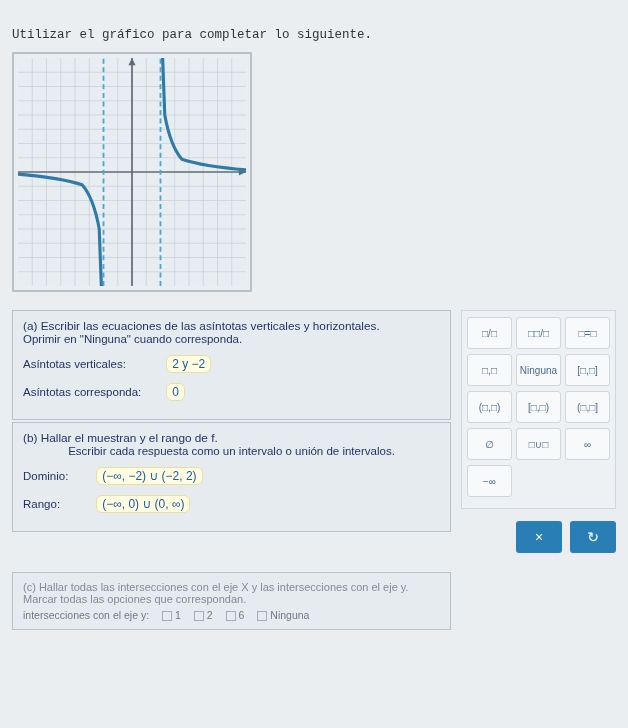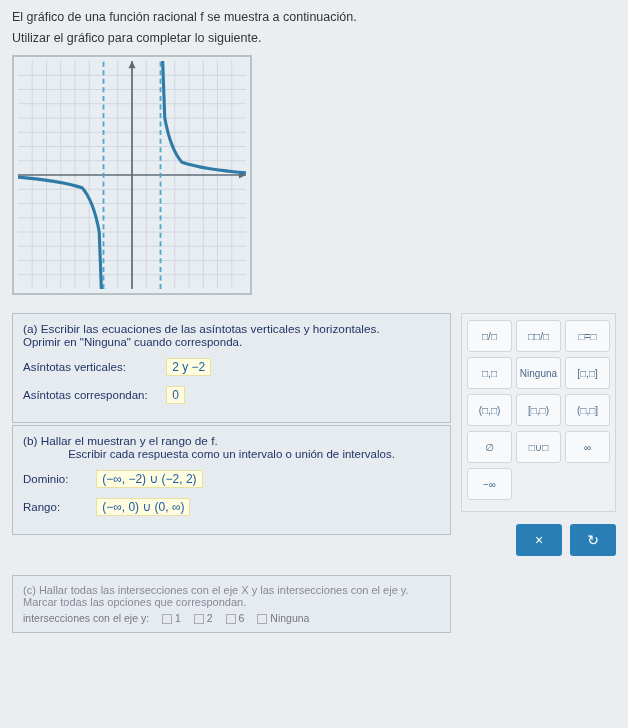--- a/index.html
+++ b/index.html
@@ -5,21 +5,21 @@
   body {
     font-family: Arial, sans-serif;
     background: #ebeef1;
     margin: 0;
     padding: 8px 12px;
     font-size: 12px;
     color: #333;
     width: 604px;
   }
   .intro p { margin: 2px 0; font-size: 12.5px; color: #333; }
-  .intro .sub { margin-top: 7px; }
+  .intro .sub { margin-top: 20px; font-family: Liberation Mono, monospace; }
   .graph-wrap {
     width: 228px; height: 228px;
     border: 2px solid #b8c0c8;
     background: #e8eef2;
     padding: 4px;
     margin: 10px 0 18px 0;
   }
   .graph { width: 100%; height: 100%; }
   .content-row { display: flex; gap: 10px; }
   .main-col { flex: 1; }
@@ -34,21 +34,21 @@
   }
   .qbox .title { color: #236; font-size: 11.8px; }
   .lbl { color: #236; display: inline-block; width: 140px; }
   .ans {
     display: inline-block;
     background: #fffce0;
     border: 1px solid #e8e0a0;
     padding: 1px 5px;
     font-size: 12px;
     color: #1a5ca8;
-    border-radius: 0;
+    border-radius: 6px;
   }
   .row { margin: 10px 0; }
   .sec-c { font-size: 11px; color: #889; margin-top: 40px; }
   .sm-chk { font-size: 10.5px; color: #778; }
   .sm-chk .c { display: inline-block; width: 8px; height: 8px; border: 1px solid #aab; margin: 0 3px 0 10px; vertical-align: middle; }
 
   
   .keypad {
     background: #eef1f4;
     border: 1px solid #cfd6dd;
@@ -73,21 +73,20 @@
     color: #fff;
     display: flex; align-items: center; justify-content: center;
     cursor: pointer;
     font-size: 14px;
   }
 </style>
 </head>
 <body>
 
 <div class="intro">
-  <p>El gráfico de una función racional f se muestra a continuación.</p>
   <p class="sub">Utilizar el gráfico para completar lo siguiente.</p>
 </div>
 
 <div class="graph-wrap">
   <svg class="graph" viewBox="-8 -8 16 16" preserveAspectRatio="none">
     <g transform="scale(1,-1)">
       <rect x="-8" y="-8" width="16" height="16" fill="#e8edf1"></rect>
       <g stroke="#c7cfd6" stroke-width="0.05">
         <line x1="-8" y1="-7" x2="8" y2="-7"></line>
           <line x1="-8" y1="-6" x2="8" y2="-6"></line>
@@ -134,21 +133,21 @@
   <div class="main-col">
 
     <div class="qbox">
       <div class="title">(a) Escribir las ecuaciones de las asíntotas verticales y horizontales.</div>
       <div style="color:#236;">Oprimir en "Ninguna" cuando corresponda.</div>
       <div class="row">
         <span class="lbl">Asíntotas verticales:</span>
         <span class="ans">2 y −2</span>
       </div>
       <div class="row">
-        <span class="lbl">Asíntotas correspondan:</span>
+        <span class="lbl">Asíntotas corresponda:</span>
         <span class="ans">0</span>
       </div>
     </div>
 
     <div class="qbox">
       <div class="title"><span>(b) Hallar el muestran y el rango de f.</span></div>
       <div style="color:#236;text-align:center;">Escribir cada respuesta como un intervalo o unión de intervalos.</div>
       <div class="row">
         <span class="lbl" style="width:70px;">Dominio:</span>
         <span class="ans">(−∞, −2) ∪ (−2, 2)</span>

